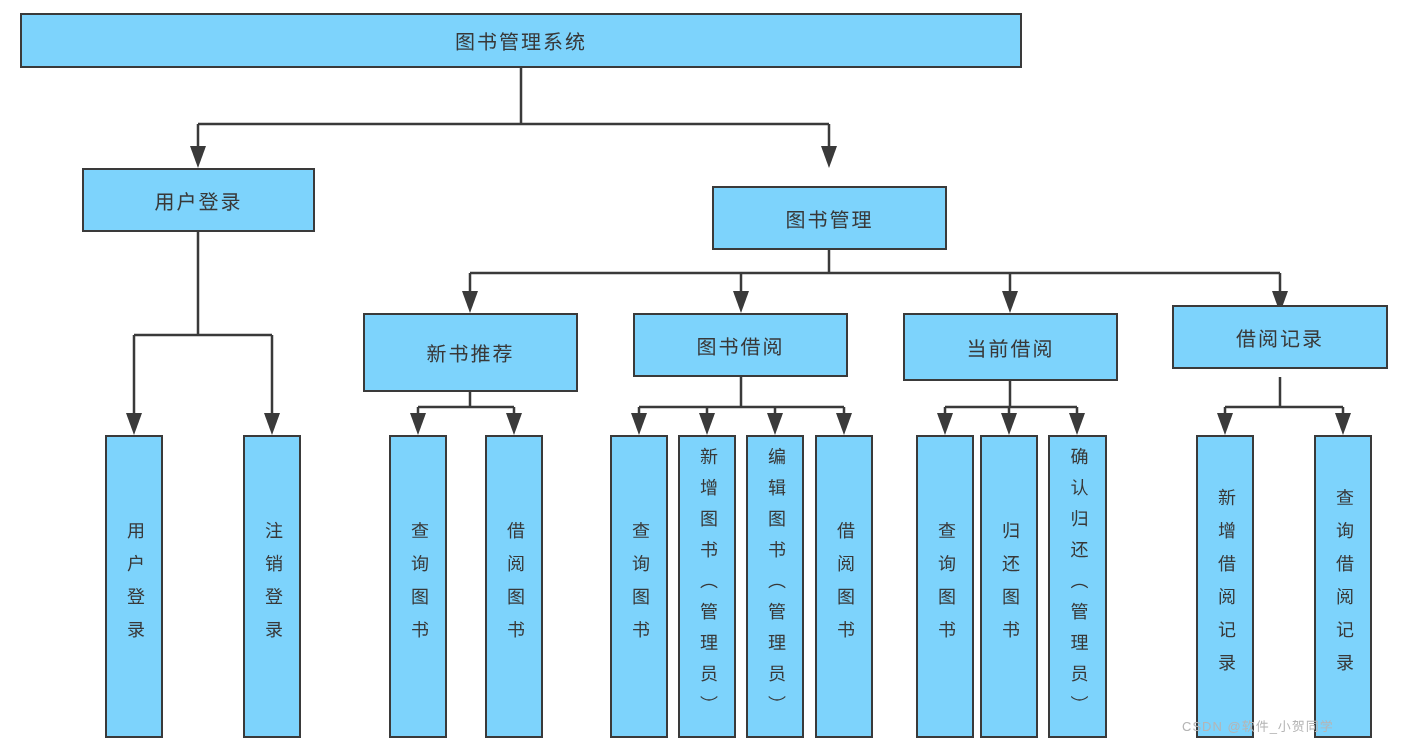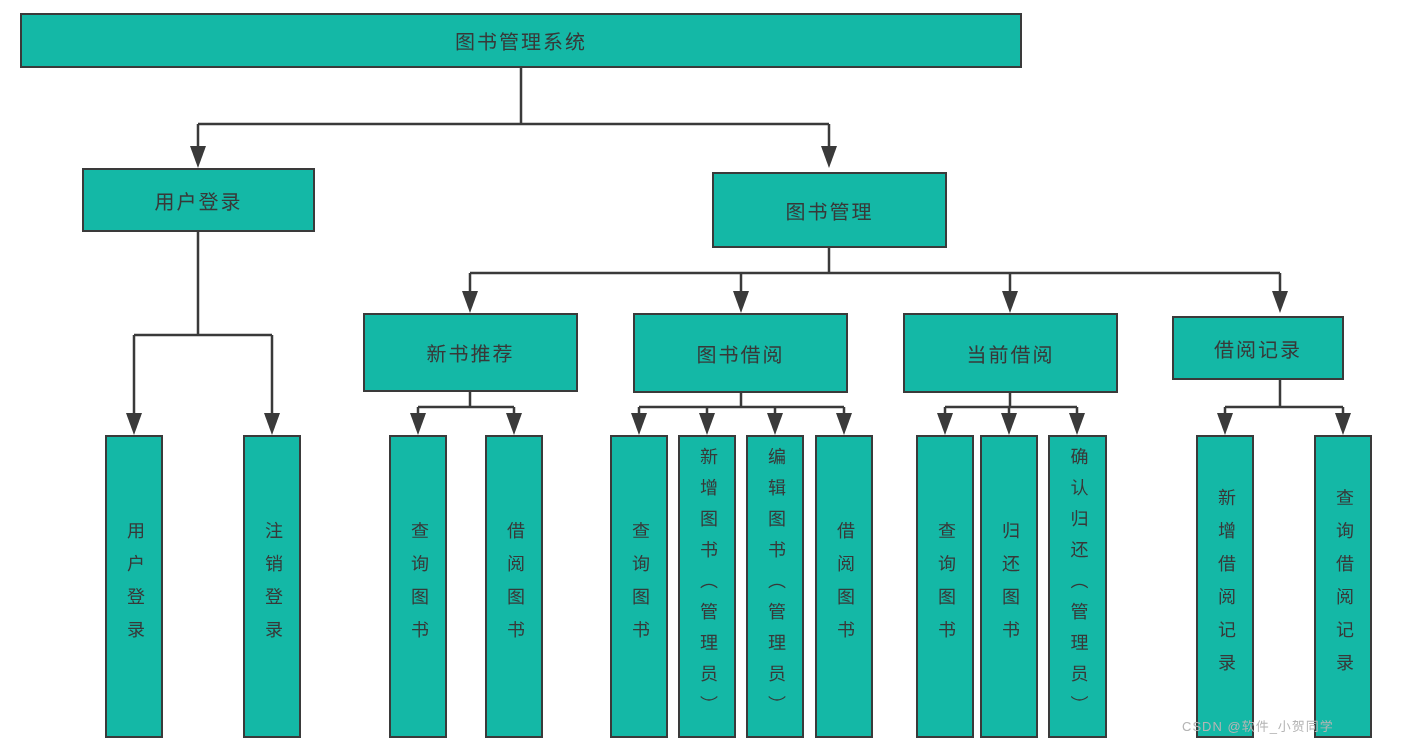--- a/index.html
+++ b/index.html
@@ -8,21 +8,21 @@
     width:1405px;height:747px;
     background:#ffffff;
     font-family:"Liberation Sans","DejaVu Sans",sans-serif;
     overflow:hidden;
   }
   .connectors{position:absolute;left:0;top:0;}
   .node{
     position:absolute;
     box-sizing:border-box;
     border:2.5px solid #3a3a3a;
-    background:#14b8a6;
+    background:#7dd3fc;
     display:flex;
     align-items:center;
     justify-content:center;
     color:#383838;
     font-size:20px;
     letter-spacing:2px;
     z-index:2;
     text-align:right;
   }
   .vnode{
@@ -87,26 +87,26 @@
       <use href="#arr" x="1009" y="435"></use>
       <use href="#arr" x="1077" y="435"></use>
       <use href="#arr" x="1225" y="435"></use>
       <use href="#arr" x="1343" y="435"></use>
     </g>
   </svg>
 
   <div class="node" style="left:20px;top:13px;width:1002px;height:55px">图书管理系统</div>
 
   <div class="node" style="left:82px;top:168px;width:233px;height:64px">用户登录</div>
-  <div class="node" style="left:712px;top:172px;width:235px;height:76px">图书管理</div>
+  <div class="node" style="left:712px;top:186px;width:235px;height:64px">图书管理</div>
 
   <div class="node" style="left:363px;top:313px;width:215px;height:79px">新书推荐</div>
-  <div class="node" style="left:633px;top:313px;width:215px;height:80px">图书借阅</div>
-  <div class="node" style="left:903px;top:313px;width:215px;height:80px">当前借阅</div>
-  <div class="node" style="left:1172px;top:316px;width:172px;height:64px">借阅记录</div>
+  <div class="node" style="left:633px;top:313px;width:215px;height:64px">图书借阅</div>
+  <div class="node" style="left:903px;top:313px;width:215px;height:68px">当前借阅</div>
+  <div class="node" style="left:1172px;top:305px;width:216px;height:64px">借阅记录</div>
 
   <div class="node vnode" style="left:105px;top:435px;width:58px;height:303px">用户登录</div>
   <div class="node vnode" style="left:243px;top:435px;width:58px;height:303px">注销登录</div>
 
   <div class="node vnode" style="left:389px;top:435px;width:58px;height:303px">查询图书</div>
   <div class="node vnode" style="left:485px;top:435px;width:58px;height:303px">借阅图书</div>
 
   <div class="node vnode" style="left:610px;top:435px;width:58px;height:303px">查询图书</div>
   <div class="node vnode tight" style="left:678px;top:435px;width:58px;height:303px">新增图书（管理员）</div>
   <div class="node vnode tight" style="left:746px;top:435px;width:58px;height:303px">编辑图书（管理员）</div>

